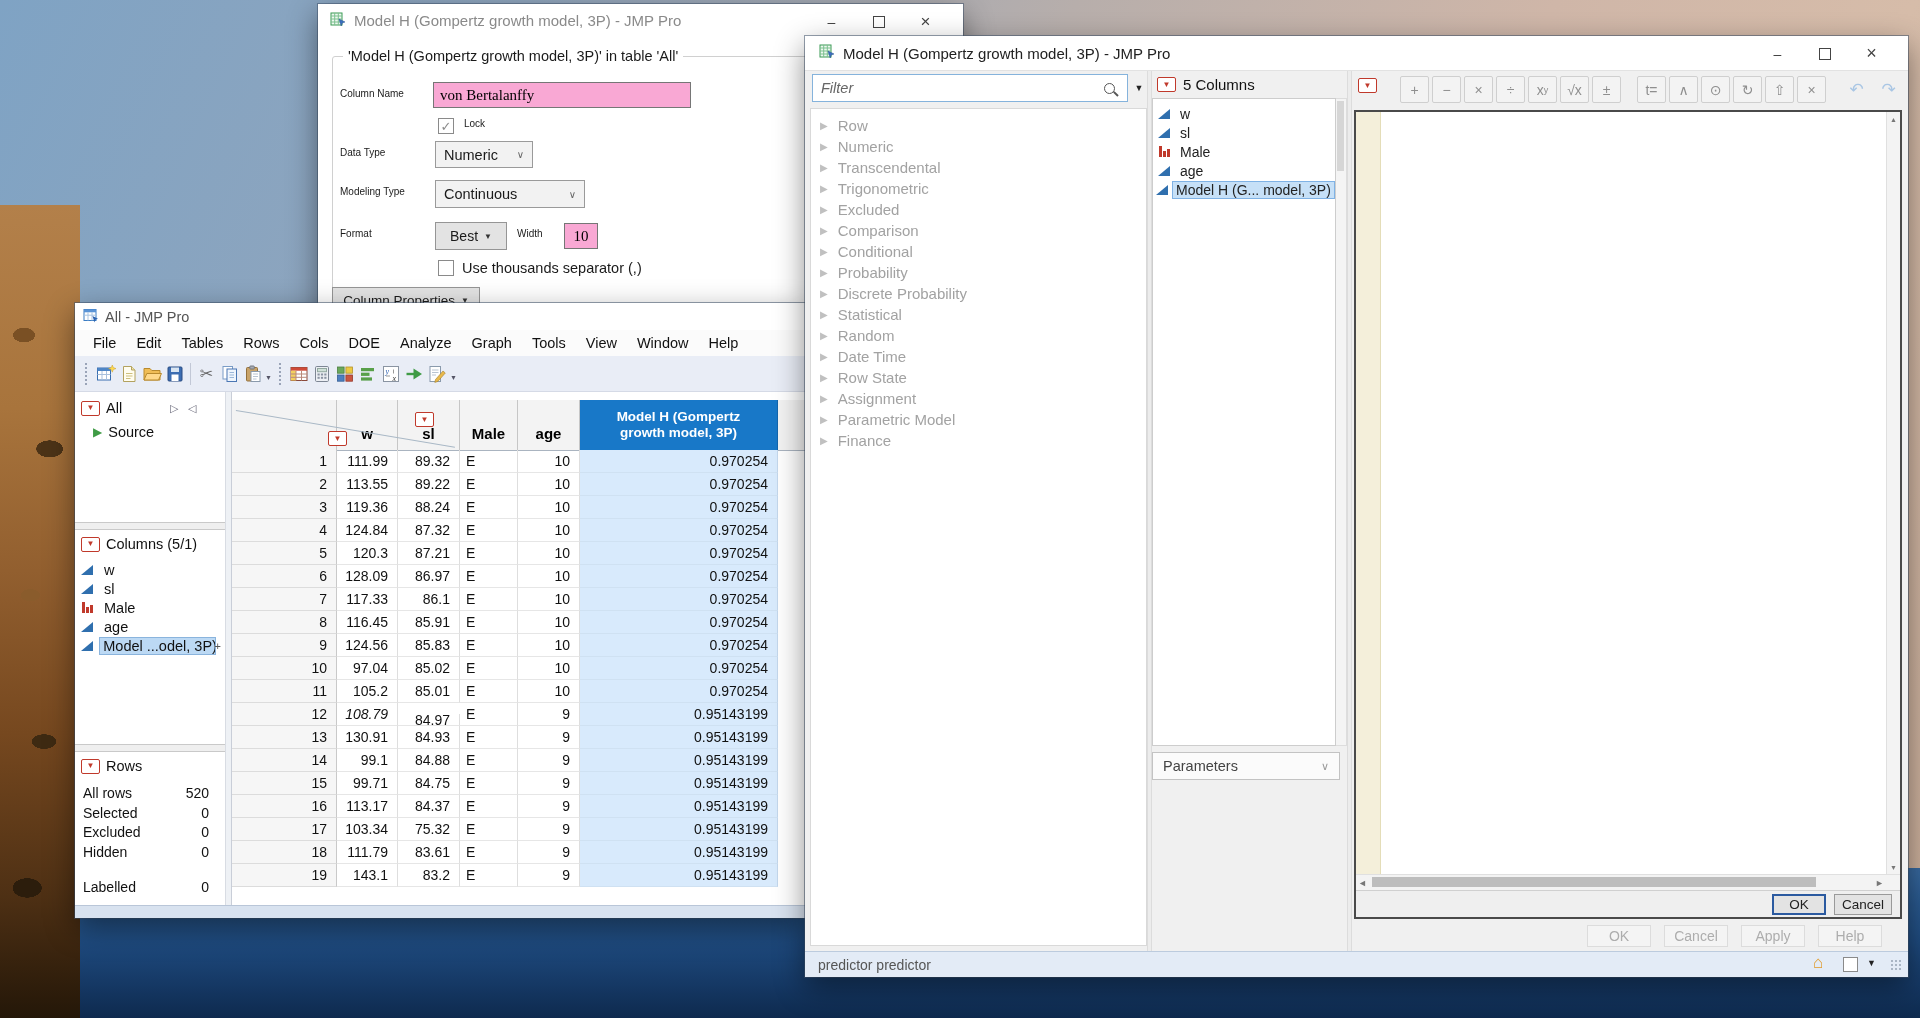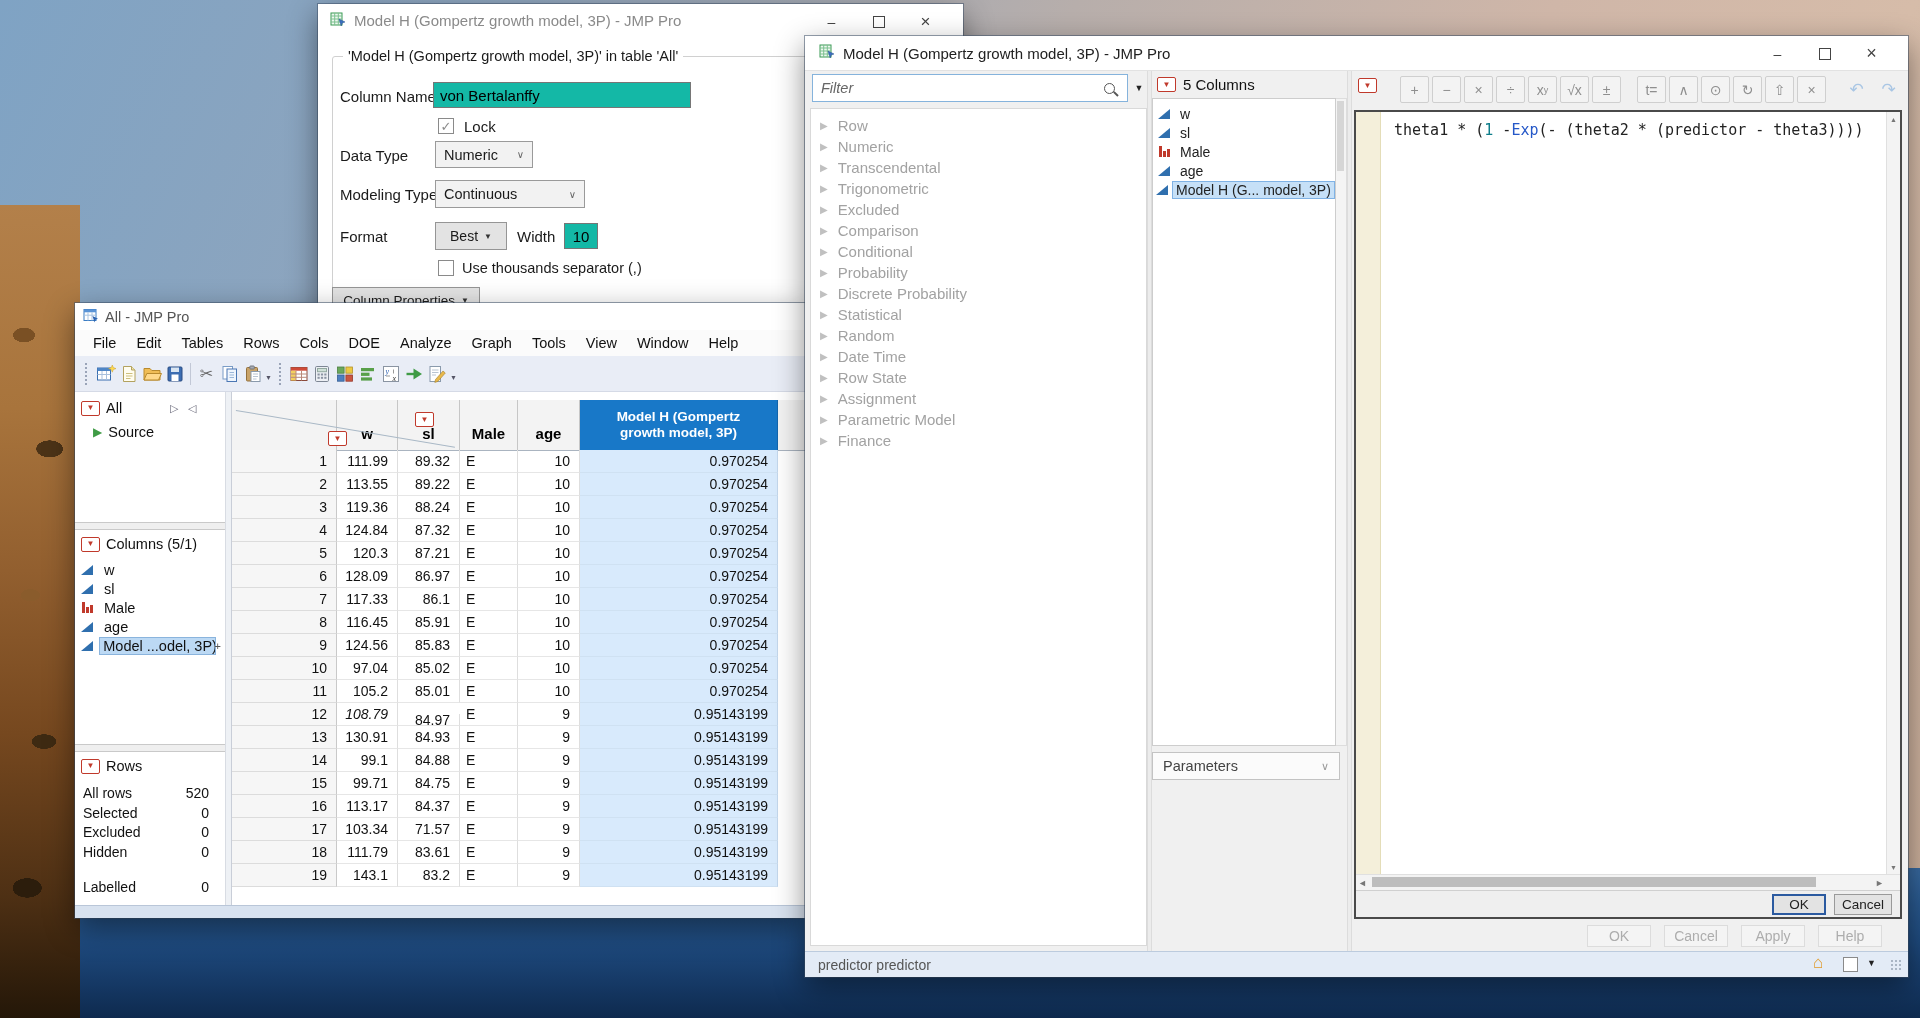--- a/index.html
+++ b/index.html
@@ -29,22 +29,22 @@
   .c-nom{display:inline-flex;align-items:flex-end;gap:1px;height:11px;}
   .c-nom i{display:block;width:3px;background:#c0392b;}
   .c-nom i:nth-child(1){height:11px;}.c-nom i:nth-child(2){height:6px;}.c-nom i:nth-child(3){height:8px;}
   
   #info-dialog{left:318px;top:4px;width:645px;height:500px;z-index:10;}
   #info-dialog .tb{height:33px;}
   #info-dialog .ttl{color:#8a8a8a;}
   #info-dialog .wbtns{right:14px;top:3px;}
   .groupbox{position:absolute;left:14px;top:52px;width:614px;height:436px;border:1px solid #d0d0d0;border-radius:3px;}
   .gb-label{position:absolute;left:10px;top:-9px;background:#fff;padding:0 5px;font-size:14.5px;color:#1a1a1a;white-space:nowrap;}
-  .frm-label{position:absolute;font-size:15px;color:#1a1a1a;white-space:nowrap;}
-  .frm-input{position:absolute;border:1px solid #767676;background:#14b8a6;font-size:15px;font-family:Liberation Sans, sans-serif;padding:2px 6px;box-sizing:border-box;}
+  .frm-label{position:absolute;font-size:10px;color:#1a1a1a;white-space:nowrap;}
+  .frm-input{position:absolute;border:1px solid #767676;background:#f9a8d4;font-size:15px;font-family:Liberation Serif, serif;padding:2px 6px;box-sizing:border-box;}
   .drop{position:absolute;background:#f2f2f2;border:1px solid #9a9a9a;display:flex;align-items:center;font-size:14.5px;color:#1a1a1a;padding:0 8px;box-sizing:border-box;}
   .drop .chev{margin-left:auto;color:#666;font-size:10px;}
   .pushbtn{position:absolute;background:#e3e3e3;border:1px solid #959595;display:flex;align-items:center;justify-content:center;font-size:14px;color:#1a1a1a;box-sizing:border-box;gap:6px;}
   .pushbtn .solidtri{font-size:8px;color:#333;}
   .cb{position:absolute;width:16px;height:16px;background:#fff;border:1px solid #8a8a8a;display:flex;align-items:center;justify-content:center;font-size:13px;color:#8a8a8a;box-sizing:border-box;}
   
   #table-window{left:75px;top:303px;width:732px;height:615px;z-index:20;background:#fff;}
   #table-window .tb{height:27px;}
   #table-window .ttl{color:#555;font-size:14.5px;margin-left:6px;}
   #t-menubar{position:absolute;left:0;right:0;top:27px;height:26px;background:#fbfbfb;display:flex;align-items:center;padding-left:8px;}
@@ -597,21 +597,21 @@
               <div class="gcell num" style="width: 61px;">113.17</div>
               <div class="gcell num" style="width: 62px;">84.37</div>
               <div class="gcell chr" style="width: 58px;">E</div>
               <div class="gcell num" style="width: 62px;">9</div>
               <div class="gcell model" style="width: 198px;">0.95143199</div>
               <div class="gcell fill" style="width: 29px;"></div>
             </div>
             <div class="grow">
               <div class="gcell rnum" style="width: 105px;">17</div>
               <div class="gcell num" style="width: 61px;">103.34</div>
-              <div class="gcell num" style="width: 62px;">71.57</div>
+              <div class="gcell num" style="width: 62px;">75.32</div>
               <div class="gcell chr" style="width: 58px;">E</div>
               <div class="gcell num" style="width: 62px;">9</div>
               <div class="gcell model" style="width: 198px;">0.95143199</div>
               <div class="gcell fill" style="width: 29px;"></div>
             </div>
             <div class="grow">
               <div class="gcell rnum" style="width: 105px;">18</div>
               <div class="gcell num" style="width: 61px;">111.79</div>
               <div class="gcell num" style="width: 62px;">83.61</div>
               <div class="gcell chr" style="width: 58px;">E</div>
@@ -796,21 +796,20 @@
         <div class="kbtn">⊙</div>
         <div class="kbtn">↻</div>
         <div class="kbtn">⇧</div>
         <div class="kbtn">×</div>
         <div class="kbtn gapL plain">↶</div>
         <div class="kbtn plain">↷</div>
       </div>
     <div id="fbox">
       <div id="fcanvas">
         <div id="fgutter"></div>
-        <div id="ftext"><span>theta1 * (</span><span class="seg-number">1</span><span> -</span><span class="seg-function">Exp</span><span>(- (theta2 * (predictor - theta3))))</span></div>
         <div id="fvscroll">
           <span class="sarrow" style="top:0">▲</span>
           <span class="sarrow" style="bottom:0">▼</span>
         </div>
       </div>
       <div id="fhscroll">
         <span class="la">◄</span>
         <div class="hthumb"></div>
         <span class="ra">►</span>
       </div>

